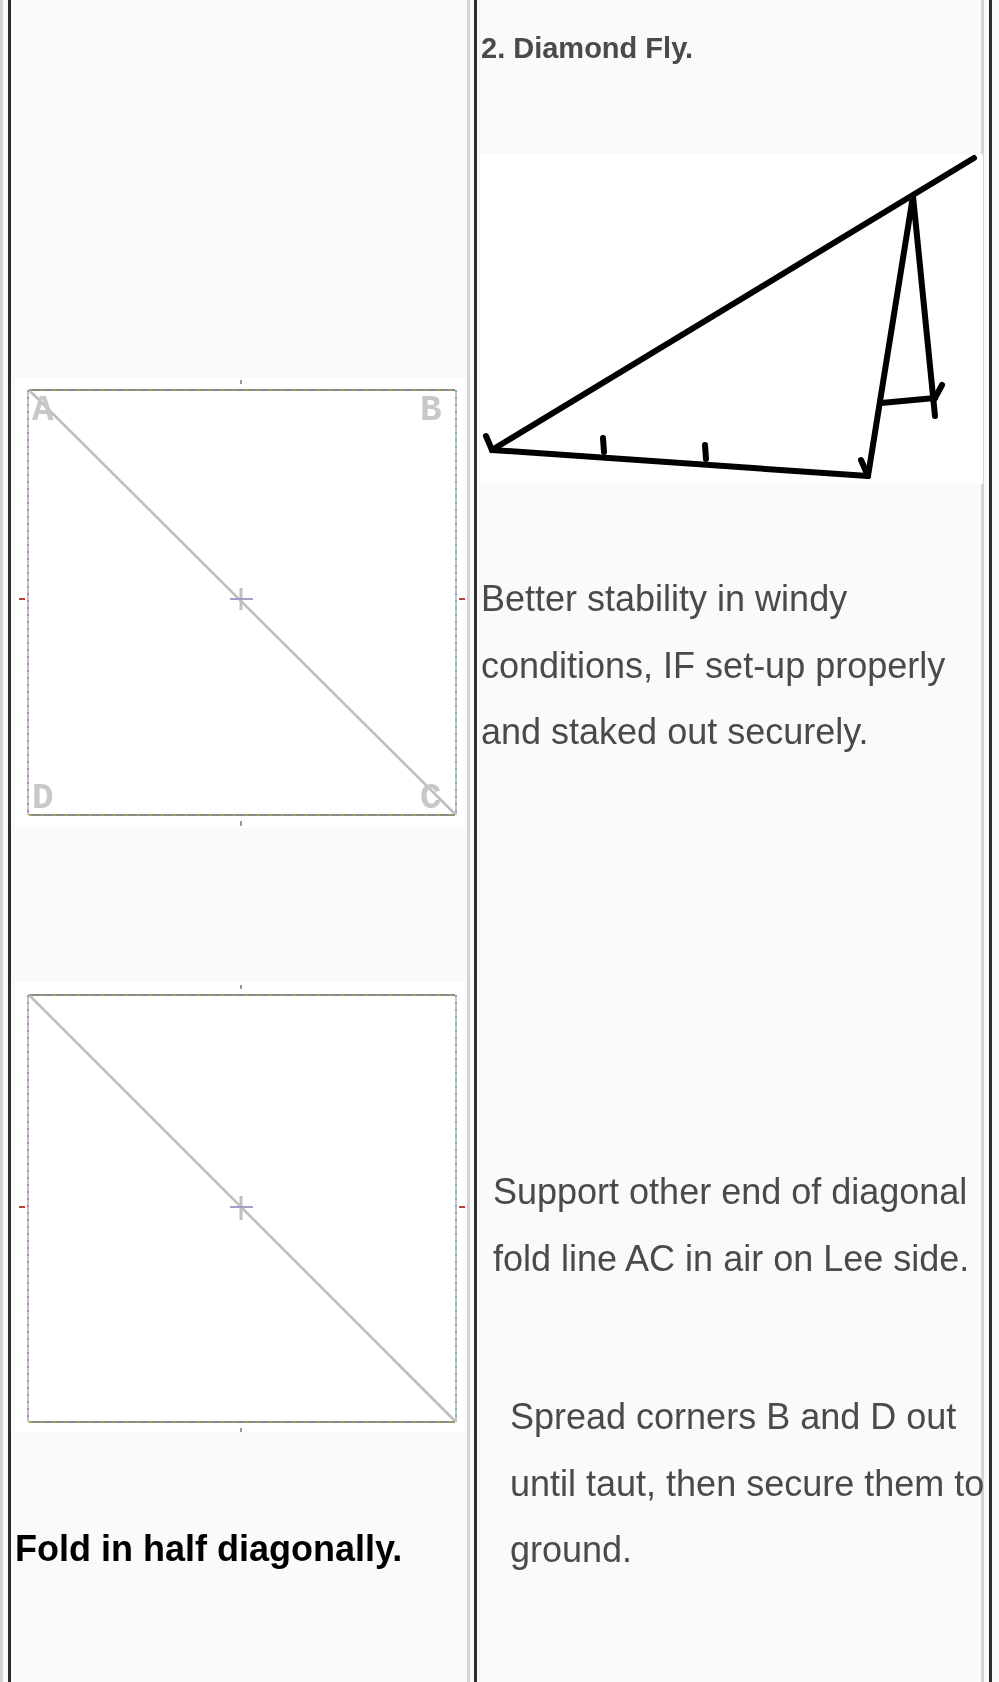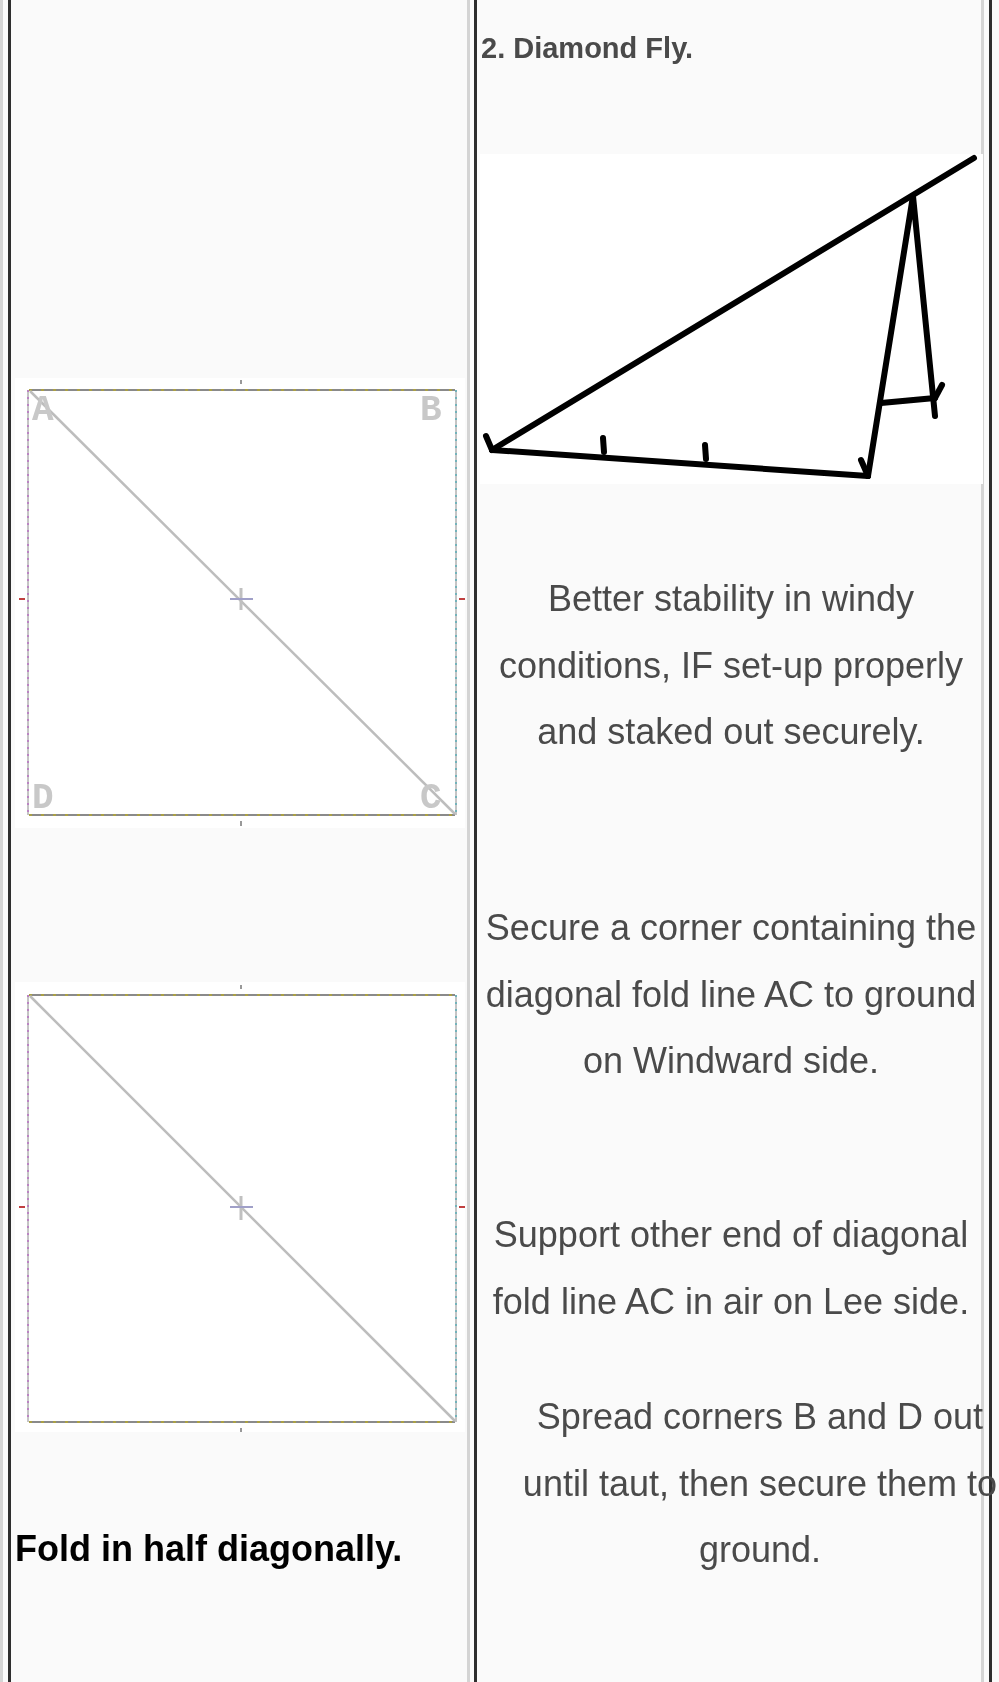--- a/index.html
+++ b/index.html
@@ -19,21 +19,21 @@
     .heading {
       position: absolute; left: 4px; top: 32px;
       font-weight: bold; font-size: 29px; color: #4a4a4a; margin: 0;
     }
     .diagram-img {
       position: absolute; left: 3px; top: 154px; width: 503px; height: 330px;
       background: #ffffff;
     }
     .para {
       position: absolute; left: 4px; width: 500px;
-      font-size: 36px; line-height: 66.5px; margin: 0; color: #4a4a4a; text-align: center;
+      font-size: 36px; line-height: 66.5px; margin: 0; color: #4a4a4a;
     }
     .square-img {
       position: absolute; left: 4px; width: 450px; height: 450px; background: #ffffff;
     }
     .caption {
       position: absolute; left: 4px; top: 1528px;
       font-weight: bold; font-size: 36px; margin: 0; color: #000000;
     }
     .corner-label {
       font-family: "Liberation Mono", monospace; font-size: 36px; fill: #c8c8c8; font-weight: bold;
@@ -116,16 +116,15 @@
         <line x1="455" y1="244" x2="462" y2="231"></line>
         <line x1="12" y1="296" x2="6" y2="282"></line>
         <line x1="124" y1="298" x2="123" y2="284"></line>
         <line x1="226" y1="305" x2="225" y2="291"></line>
         <line x1="388" y1="322" x2="381" y2="306"></line>
       </g>
     </svg>
   </div>
 
   <p class="para" style="top:566px;">Better stability in windy conditions, IF set-up properly and staked out securely.</p>
-  <p class="para" style="top:895px;">Secure a corner containing the diagonal fold line AC to ground on Windward side.</p>
-  <p class="para" style="top:1202px;">Support other end of diagonal fold line AC in air on Lee side.</p>
+  <p class="para" style="top:1159px;margin-left:12px;">Support other end of diagonal fold line AC in air on Lee side.</p>
   <p class="para" style="top:1384px;margin-left:29px;">Spread corners B and D out until taut, then secure them to ground.</p>
 </div>
 
 </body></html>

